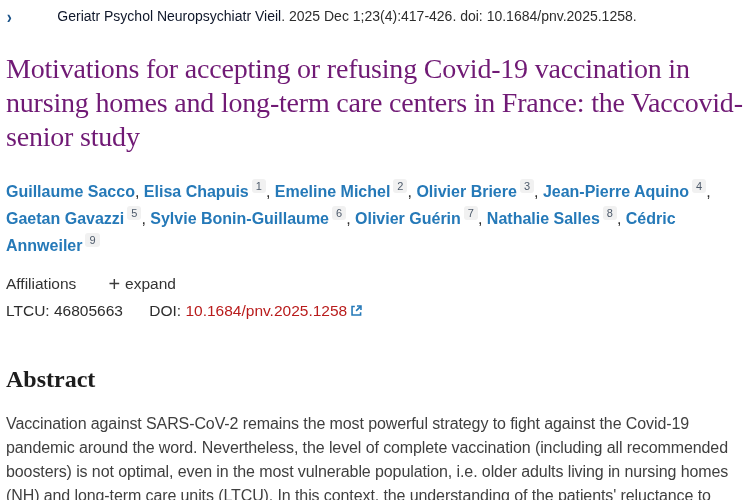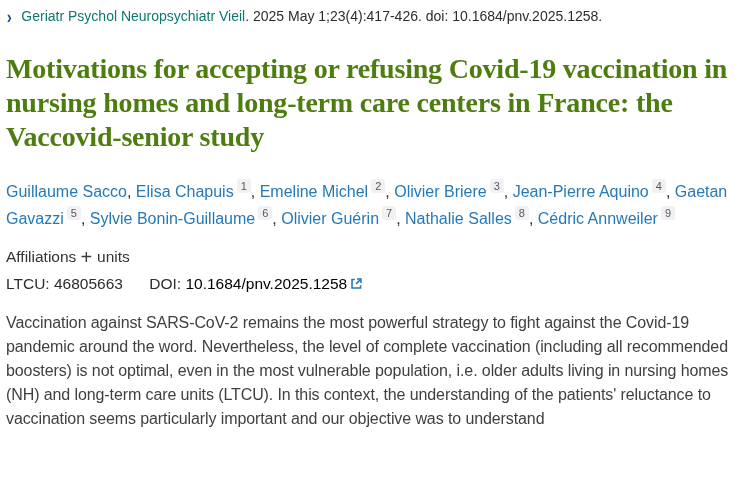--- a/index.html
+++ b/index.html
@@ -13,108 +13,109 @@
   .page { padding: 7px 3px 0 6px; }
 
   
   .citation { font-size: 14px; line-height: 19px; color: #2d2d2d; white-space: nowrap; }
   .chevron {
     display: inline-block; color: #1a5288; font-size: 19px; line-height: 14px;
     font-weight: 600; vertical-align: -2px; margin-right: 9px;
     transform: scaleX(0.8);
   }
   a { text-decoration: none; }
-  .journal-link { color: #0f766e; }
+  .journal-link { color: #0f172a; margin-left: 36px; }
   .citation-rest { color: #2d2d2d; }
 
   
   h1.title {
     font-family: "Liberation Serif", "DejaVu Serif", serif;
-    font-size: 28px; line-height: 34px; font-weight: 700;
-    color: #4d7c0f; letter-spacing: -0.2px;
+    font-size: 28px; line-height: 34px; font-weight: 400;
+    color: #701a75; letter-spacing: -0.2px;
     margin: 26px 0 0 0; max-width: 740px;
   }
 
   
   .authors {
     margin-top: 24px; font-size: 16px; line-height: 27px;
     color: #2d2d2d; max-width: 745px;
   }
-  .author-link { color: #2579b8; }
+  .author-link { color: #2579b8; font-weight: bold; }
   .affil-sup {
     display: inline-block;
     font-size: 11px; line-height: 14px;
     background: #f1f1f1; color: #4d5a6b;
     padding: 0 4px; border-radius: 3px;
     vertical-align: 7px; margin-left: 3px;
     cursor: pointer;
   }
   .author-sep { color: #2d2d2d; }
 
   
   .affiliations-row {
     margin-top: 13px; font-size: 15.5px; color: #333333;
     display: flex; align-items: center;
   }
-  .affiliations-label { margin-right: 4px; }
+  .affiliations-label { margin-right: 32px; }
   .expand-btn {
     display: inline-flex; align-items: center;
     background: none; border: none; padding: 0;
     font-family: "Liberation Sans", sans-serif;
     font-size: 15.5px; color: #333333; cursor: pointer;
   }
   .plus-glyph { font-size: 20px; line-height: 15px; font-weight: 400; color: #3c3c3c; margin-right: 5px; }
 
   
   .ids-row { margin-top: 9px; font-size: 15.5px; color: #2d2d2d; }
   .doi-group { margin-left: 22px; }
-  .doi-link { color: #000000; }
+  .doi-link { color: #b91c1c; }
   .ext-icon { margin-left: 3px; vertical-align: -1px; }
 
   
   h2.abstract-heading {
     font-family: "Liberation Serif", "DejaVu Serif", serif;
     font-size: 24px; line-height: 29px; font-weight: 700;
     color: #1d1d1d; margin: 45px 0 0 0;
   }
   .abstract-text {
     margin: 18px 0 0 0;
     font-size: 16px; line-height: 24px;
     color: #3f3f3f; letter-spacing: -0.1px;
     max-width: 746px;
   }
 </style>
 </head>
 <body>
 
 <div class="page">
 
-  <div class="citation"><span class="chevron">›</span><a class="journal-link" href="#">Geriatr Psychol Neuropsychiatr Vieil</a><span class="citation-rest">. 2025 May 1;23(4):417-426. doi: 10.1684/pnv.2025.1258.</span></div>
+  <div class="citation"><span class="chevron">›</span><a class="journal-link" href="#">Geriatr Psychol Neuropsychiatr Vieil</a><span class="citation-rest">. 2025 Dec 1;23(4):417-426. doi: 10.1684/pnv.2025.1258.</span></div>
 
   <h1 class="title">Motivations for accepting or refusing Covid-19 vaccination in nursing homes and long-term care centers in France: the Vaccovid-senior study</h1>
 
   <p class="authors"><span><a class="author-link" href="#">Guillaume Sacco</a><span class="author-sep">, </span></span><span><a class="author-link" href="#">Elisa Chapuis</a><span class="affil-sup">1</span><span class="author-sep">, </span></span><span><a class="author-link" href="#">Emeline Michel</a><span class="affil-sup">2</span><span class="author-sep">, </span></span><span><a class="author-link" href="#">Olivier Briere</a><span class="affil-sup">3</span><span class="author-sep">, </span></span><span><a class="author-link" href="#">Jean-Pierre Aquino</a><span class="affil-sup">4</span><span class="author-sep">, </span></span><span><a class="author-link" href="#">Gaetan Gavazzi</a><span class="affil-sup">5</span><span class="author-sep">, </span></span><span><a class="author-link" href="#">Sylvie Bonin-Guillaume</a><span class="affil-sup">6</span><span class="author-sep">, </span></span><span><a class="author-link" href="#">Olivier Guérin</a><span class="affil-sup">7</span><span class="author-sep">, </span></span><span><a class="author-link" href="#">Nathalie Salles</a><span class="affil-sup">8</span><span class="author-sep">, </span></span><span><a class="author-link" href="#">Cédric Annweiler</a><span class="affil-sup">9</span></span></p>
 
   <div class="affiliations-row">
     <span class="affiliations-label">Affiliations</span>
     <button class="expand-btn">
       <span class="plus-glyph">+</span>
-      <span>units</span>
+      <span>expand</span>
     </button>
   </div>
 
   <div class="ids-row">
     <span>LTCU:</span>
     <span>46805663</span>
     <span class="doi-group">
       <span>DOI:</span>
       <a class="doi-link" href="#"><span>10.1684/pnv.2025.1258</span><svg class="ext-icon" width="13" height="13" viewBox="0 0 14 14">
             <path d="M5.2 2.6 H2.2 V11.8 H11.4 V8.8" fill="none" stroke="#2579b8" stroke-width="1.7"></path>
             <path d="M7.5 2.2 H11.8 V6.5" fill="none" stroke="#2579b8" stroke-width="1.7"></path>
             <path d="M11.5 2.5 L6.6 7.4" fill="none" stroke="#2579b8" stroke-width="1.7"></path>
           </svg></a>
     </span>
   </div>
 
+  <h2 class="abstract-heading">Abstract</h2>
 
   <p class="abstract-text">Vaccination against SARS-CoV-2 remains the most powerful strategy to fight against the Covid-19 pandemic around the word. Nevertheless, the level of complete vaccination (including all recommended boosters) is not optimal, even in the most vulnerable population, i.e. older adults living in nursing homes (NH) and long-term care units (LTCU). In this context, the understanding of the patients' reluctance to vaccination seems particularly important and our objective was to understand</p>
 
 </div>
 
 </body></html>

